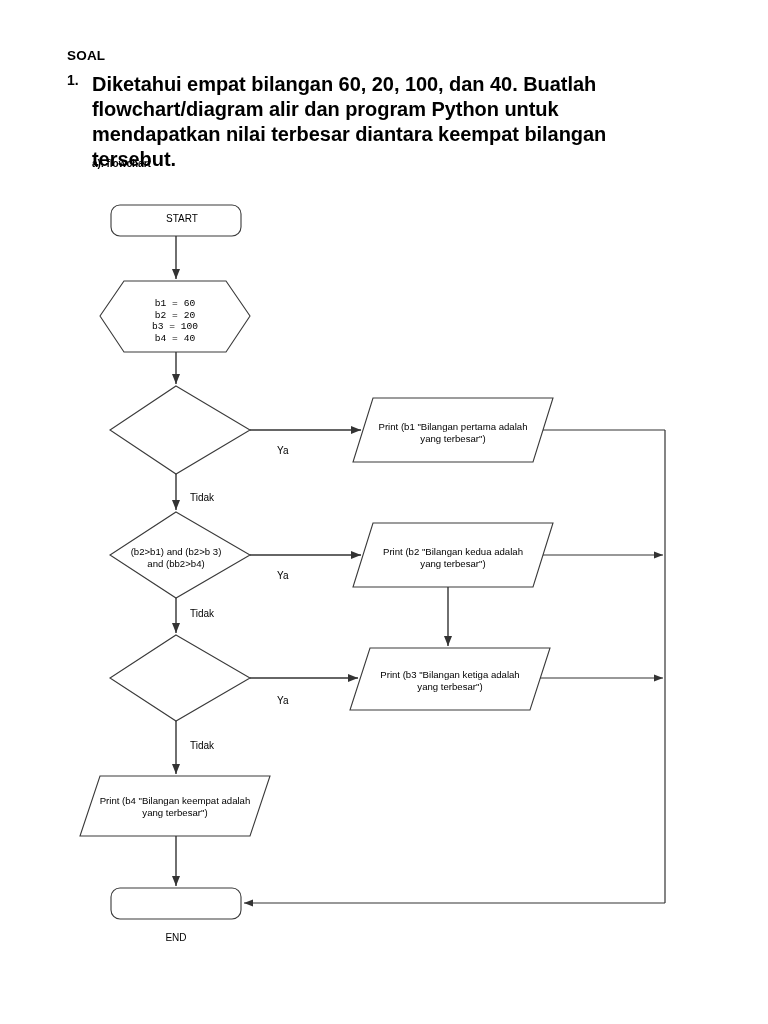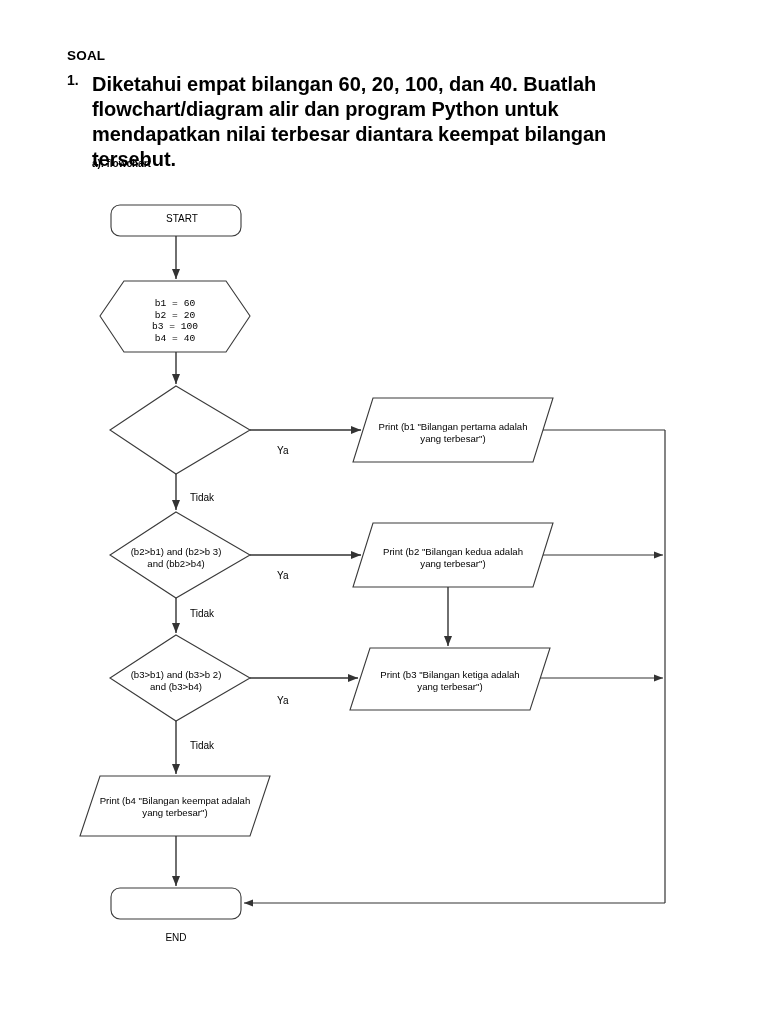--- a/index.html
+++ b/index.html
@@ -148,22 +148,20 @@
 
   <div class="term-label" style="left:111px; top:213px; width:142px;">START</div>
 
   <div class="shape-label" style="left:100px; top:298px; width:150px;font-family:Liberation Mono, monospace;">b1 = 60
 b2 = 20
 b3 = 100
 b4 = 40</div>
 
   <div class="shape-label" style="left:106px; top:546px; width:140px;">(b2&gt;b1) and (b2&gt;b 3)
 and (bb2&gt;b4)</div>
-  <div class="shape-label" style="left:106px; top:669px; width:140px;">(b3&gt;b1) and (b3&gt;b 2)
-and (b3&gt;b4)</div>
 
   <div class="shape-label" style="left:363px; top:421px; width:180px;">Print (b1 "Bilangan pertama adalah
 yang terbesar")</div>
   <div class="shape-label" style="left:363px; top:546px; width:180px;">Print (b2 "Bilangan kedua adalah
 yang terbesar")</div>
   <div class="shape-label" style="left:360px; top:669px; width:180px;">Print (b3 "Bilangan ketiga adalah
 yang terbesar")</div>
   <div class="shape-label" style="left:85px; top:795px; width:180px;">Print (b4 "Bilangan keempat adalah
 yang terbesar")</div>
 

